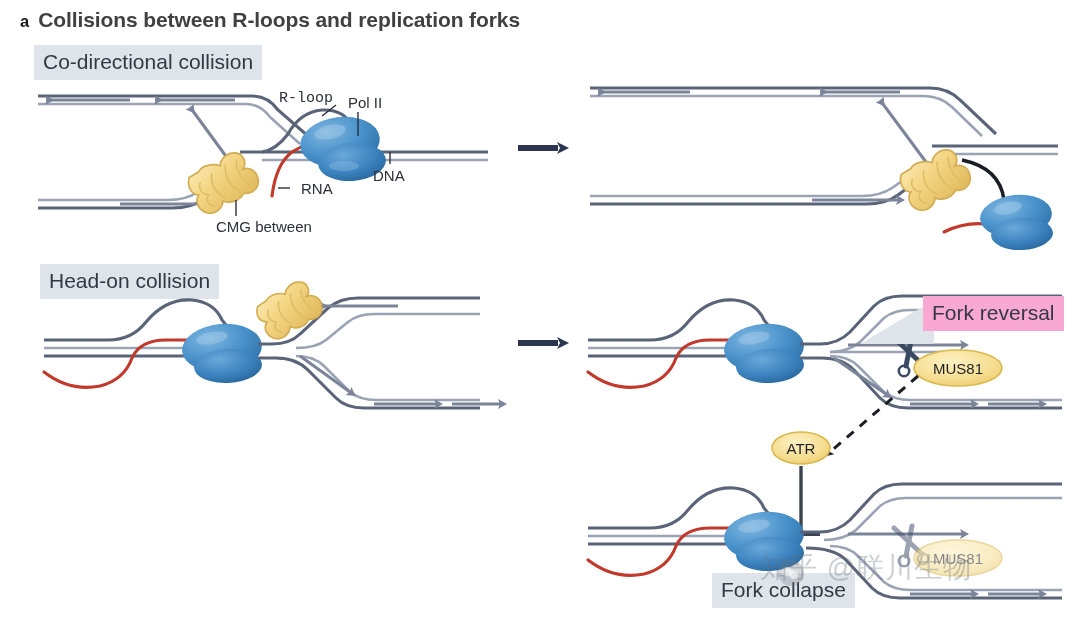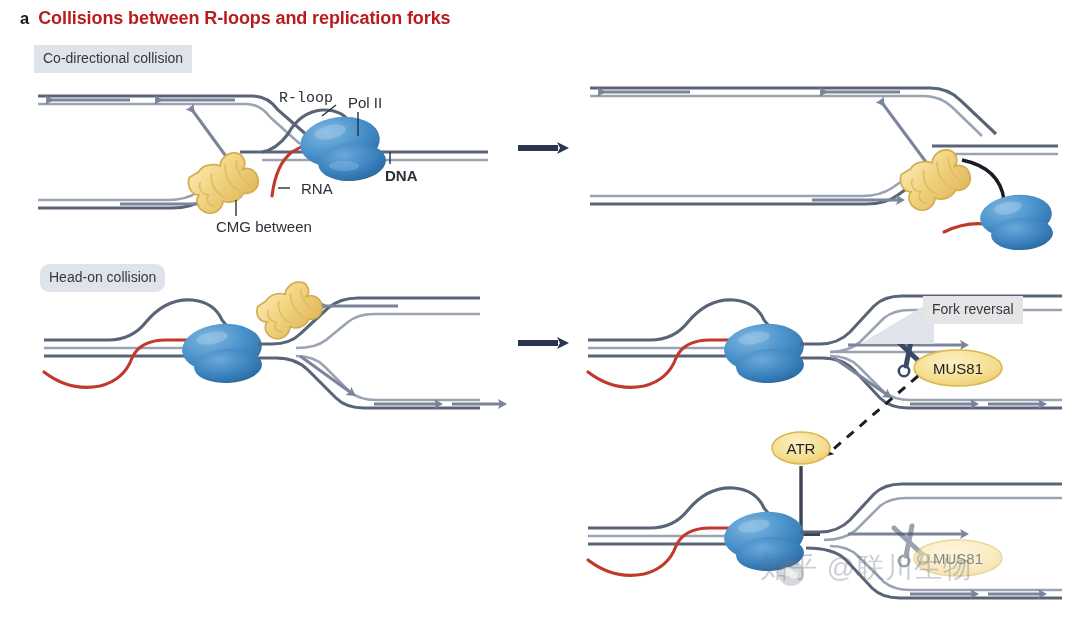--- a/index.html
+++ b/index.html
@@ -31,45 +31,45 @@
     align-items: baseline;
     gap: 9px;
     white-space: nowrap;
   }
   .panel-letter {
     font-size: 16.5px;
     font-weight: bold;
     color: #15181e;
   }
   .panel-title {
-    font-size: 18px;
+    font-size: 21px;
     font-weight: bold;
-    color: #b91c1c;
+    color: #404040;
     letter-spacing: -0.1px;
   }
 
   
   .tag {
     position: absolute;
     background: #dfe3ea;
     color: #333842;
-    font-size: 14px;
+    font-size: 21px;
     line-height: 1;
     padding: 6px 9px 8px 9px;
     white-space: nowrap;
   }
   .tag-codirectional { left: 34px; top: 45px; }
-  .tag-headon        { left: 40px; top: 264px; border-radius: 9px; }
+  .tag-headon        { left: 40px; top: 264px; }
   .tag-forkcollapse  { left: 712px; top: 573px; z-index: 6; }
 
   
   .tag-forkreversal {
     left: 923px;
     top: 296px;
-    background: #e5e5e5;
+    background: #f9a8d4;
     z-index: 6;
   }
   .callout-tail {
     position: absolute;
     left: 860px;
     top: 300px;
     width: 74px;
     height: 46px;
     z-index: 5;
   }
@@ -85,21 +85,21 @@
   
   .lbl {
     position: absolute;
     font-size: 15px;
     line-height: 1;
     color: #2b2f38;
     white-space: nowrap;
   }
   .lbl-rloop   { left: 279px; top: 91px; font-family: Liberation Mono, monospace; }
   .lbl-polii   { left: 348px; top: 95px; }
-  .lbl-dna     { left: 385px; top: 168px; font-weight: bold; }
+  .lbl-dna     { left: 373px; top: 168px; }
   .lbl-rna     { left: 283px; top: 181px; margin-left: 18px; }
   .lbl-cmg     { left: 216px; top: 219px; }
 
   .node-text {
     font-size: 15px;
     fill: #1d2026;
     font-family: "Liberation Sans", sans-serif;
   }
 
   
@@ -402,20 +402,21 @@
         <text class="node-text" x="958" y="564" text-anchor="middle">MUS81</text>
       </g>
     </g>
   </svg>
 
   <svg class="callout-tail" viewBox="0 0 74 46">
     <path d="M74,0 L74,44 L0,44 Z" fill="#dfe3ea"></path>
   </svg>
 
   <div class="tag tag-forkreversal">Fork reversal</div>
+  <div class="tag tag-forkcollapse">Fork collapse</div>
 
   <div class="lbl lbl-rloop">R-loop</div>
   <div class="lbl lbl-polii">Pol II</div>
   <div class="lbl lbl-dna">DNA</div>
   <div class="lbl lbl-rna">RNA</div>
   <div class="lbl lbl-cmg">CMG between</div>
 
   <div class="watermark-badge"></div>
   <div class="watermark">知乎 @联川生物</div>
 

